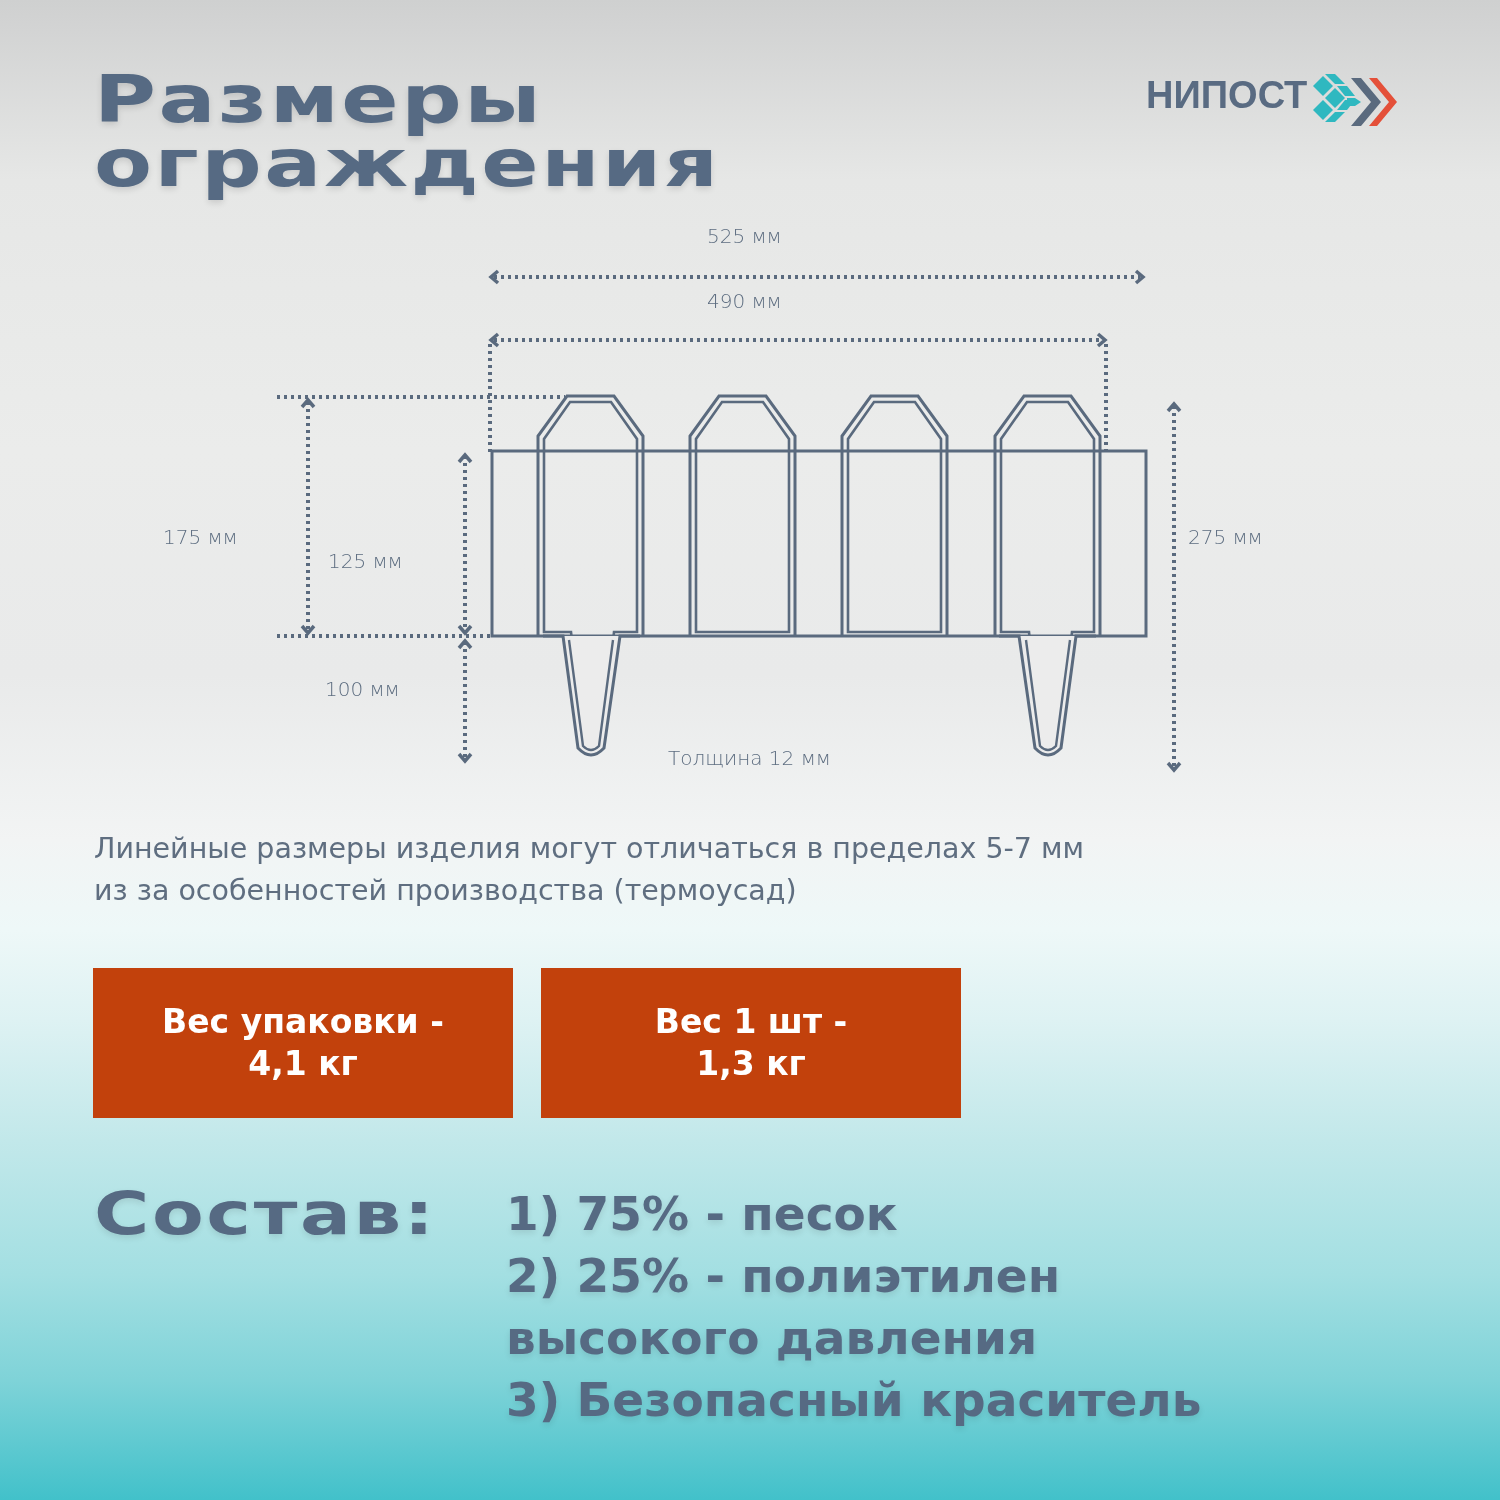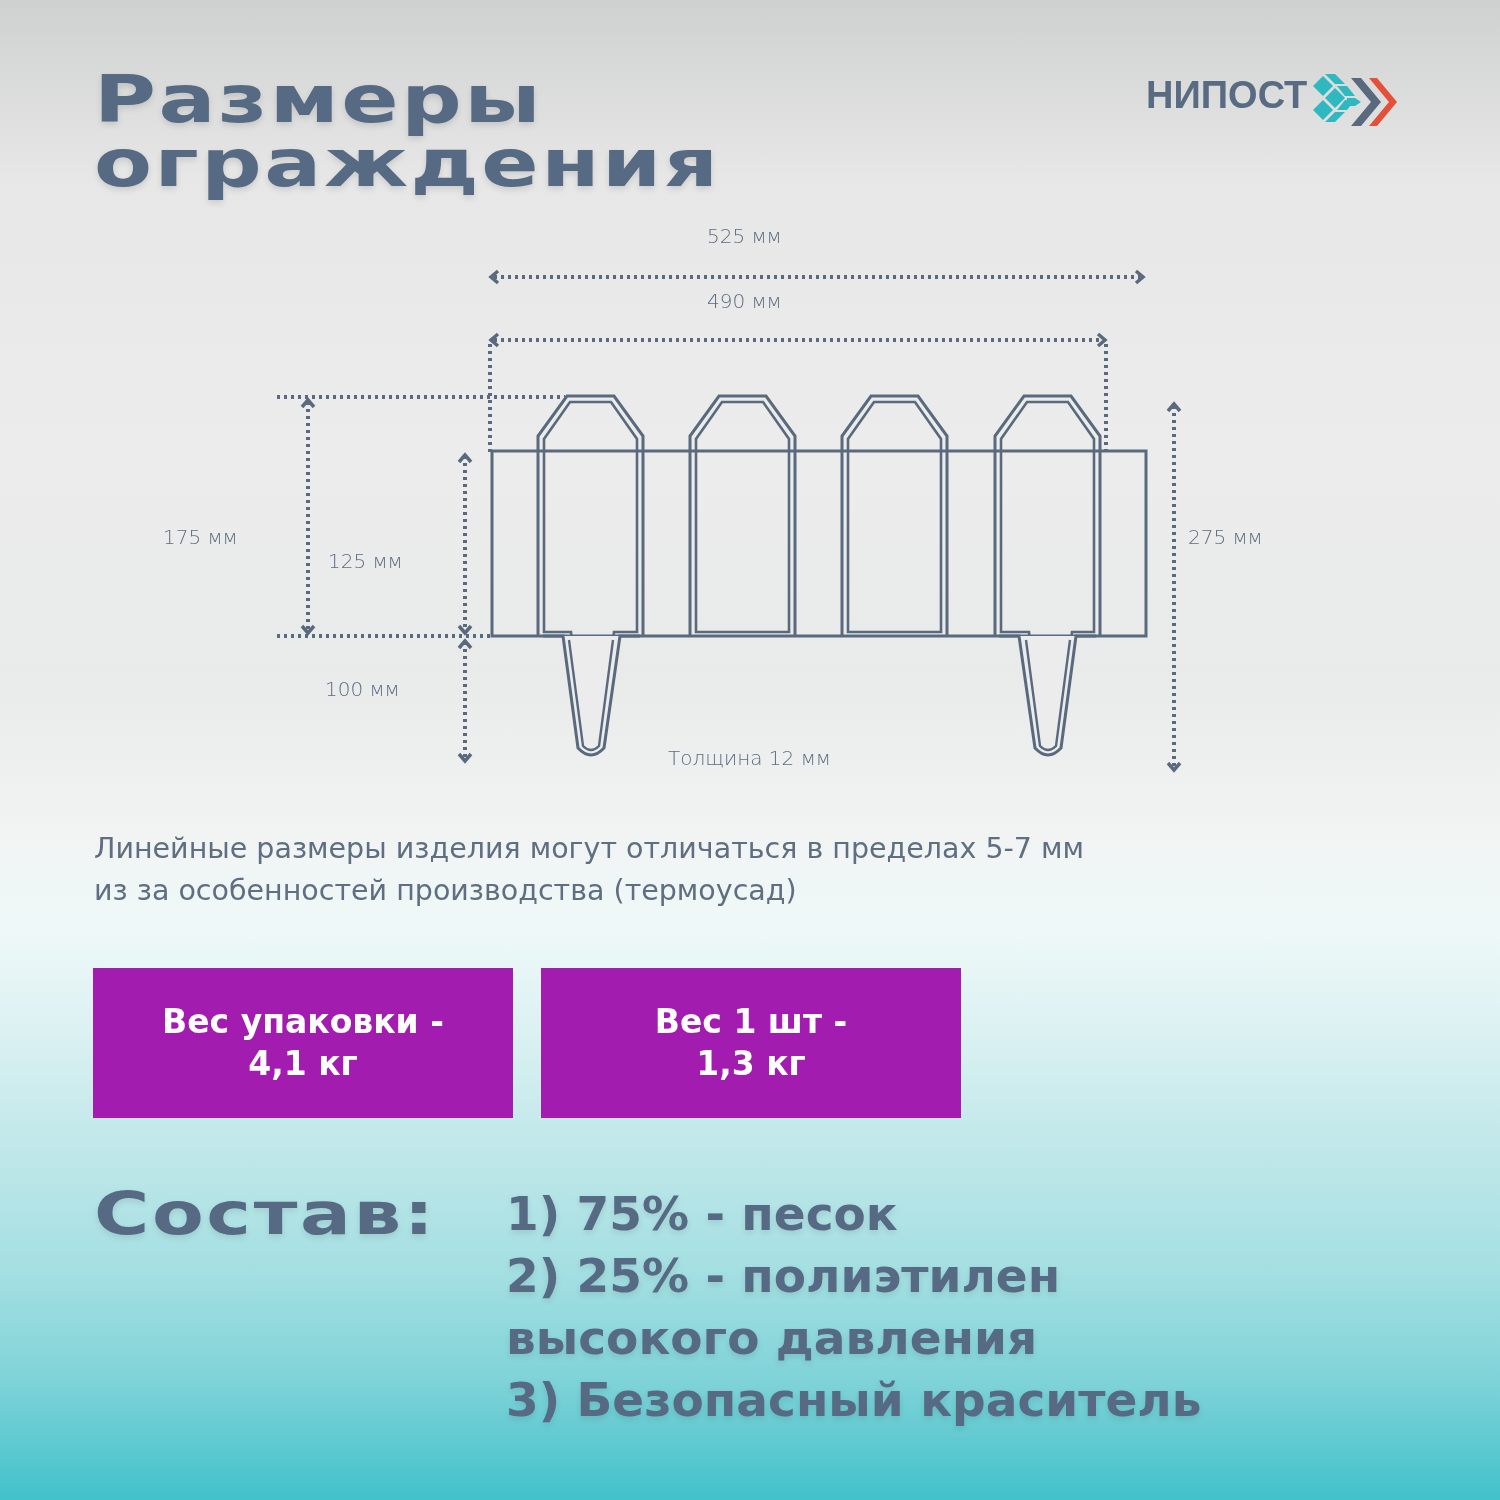--- a/index.html
+++ b/index.html
@@ -35,21 +35,21 @@
 
     .note {
       position: absolute; left: 94px; top: 828px;
       font-family: "DejaVu Sans", sans-serif; font-size: 28.5px; line-height: 42px;
       color: #5f6e80;
     }
     .note div { white-space: nowrap; }
 
     .cards { position: absolute; left: 93px; top: 968px; display: flex; gap: 28px; }
     .card {
-      width: 420px; height: 150px; background: #a21caf;
+      width: 420px; height: 150px; background: #c2410c;
       display: flex; flex-direction: column; align-items: center; justify-content: center;
       color: #ffffff; font-family: "DejaVu Sans", sans-serif; font-weight: bold;
       font-size: 33px; line-height: 42px; text-align: center;
     }
 
     .composition-title {
       position: absolute; left: 94px; top: 1180px;
       font-family: "DejaVu Sans", sans-serif; font-weight: bold;
       font-size: 58px; color: #566a83; letter-spacing: 2px;
       transform: scaleX(1.3); transform-origin: left top;

